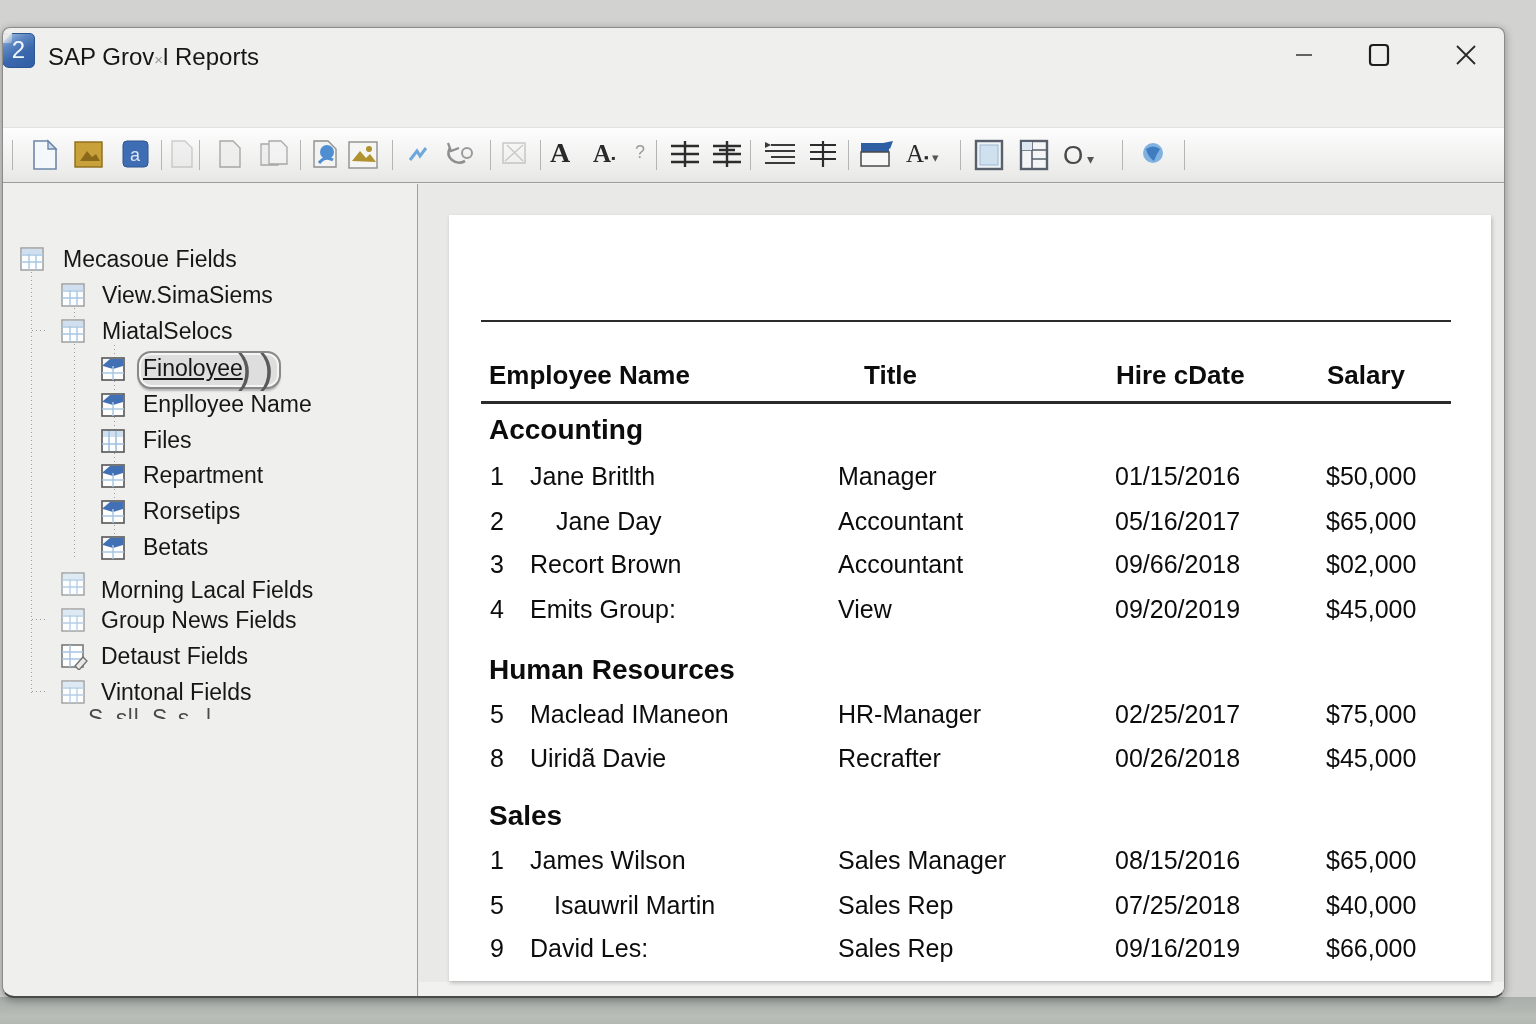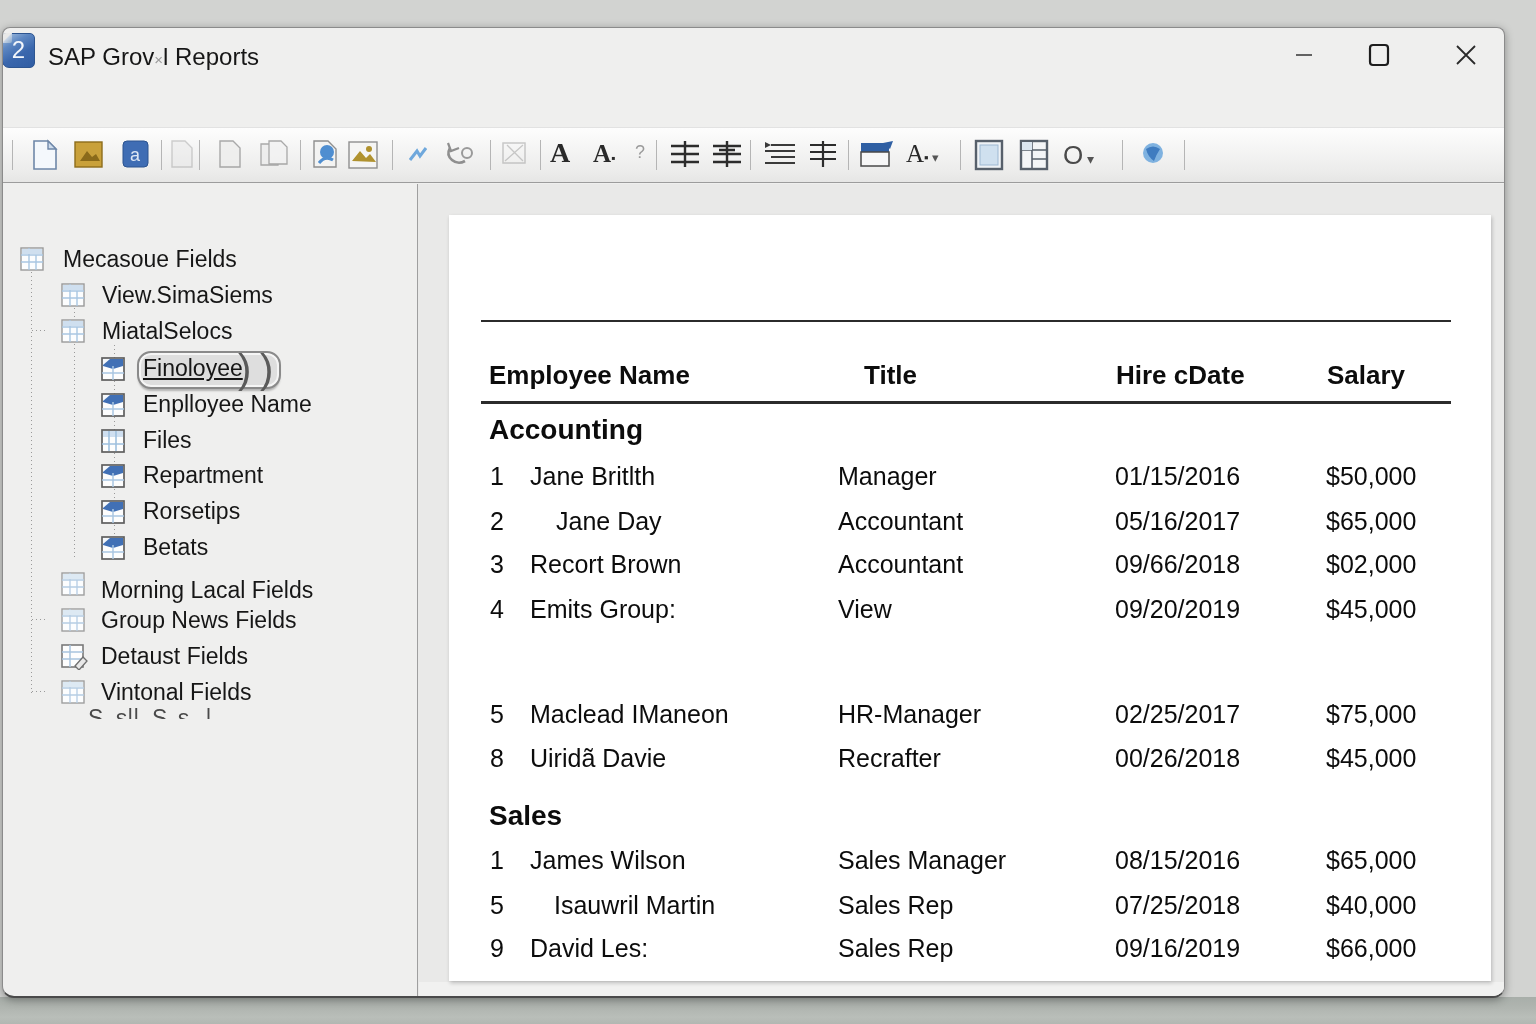--- a/index.html
+++ b/index.html
@@ -285,20 +285,21 @@
 <div class="titem" style="left:101px;top:679px;">Vintonal Fields</div>
 <div class="titem" style="left:88px;top:705px;color:#4a4a4a;overflow:hidden;height:14px;">S<span style="letter-spacing:6px;">&nbsp;</span>s||, S<span style="letter-spacing:4px;">&nbsp;</span>s<span style="letter-spacing:10px;">&nbsp;</span>|</div>
 
 <div class="rule" style="left:481px;top:320px;width:970px;height:2px;"></div>
 <div class="rtxt bold" style="left:489px;top:360px;font-size:26px;">Employee Name</div>
 <div class="rtxt bold" style="left:840px;top:360px;font-size:26px;margin-left:24px;">Title</div>
 <div class="rtxt bold" style="left:1116px;top:360px;font-size:26px;">Hire cDate</div>
 <div class="rtxt bold" style="left:1327px;top:360px;font-size:26px;">Salary</div>
 <div class="rule" style="left:481px;top:401px;width:970px;height:3px;"></div>
 <div class="rtxt bold" style="left:489px;top:414px;font-size:28px;">Accounting</div>
+<div class="rtxt bold" style="left:489px;top:654px;font-size:28px;">Human Resources</div>
 <div class="rtxt bold" style="left:489px;top:800px;font-size:28px;">Sales</div>
 <div class="rtxt" style="left:490px;top:462px;">1</div>
 <div class="rtxt" style="left:530px;top:462px;">Jane Britlth</div>
 <div class="rtxt" style="left:838px;top:462px;">Manager</div>
 <div class="rtxt" style="left:1115px;top:462px;">01/15/2016</div>
 <div class="rtxt" style="left:1326px;top:462px;">$50,000</div>
 <div class="rtxt" style="left:490px;top:507px;">2</div>
 <div class="rtxt" style="left:530px;top:507px;margin-left:26px;">Jane Day</div>
 <div class="rtxt" style="left:838px;top:507px;">Accountant</div>
 <div class="rtxt" style="left:1115px;top:507px;">05/16/2017</div>

